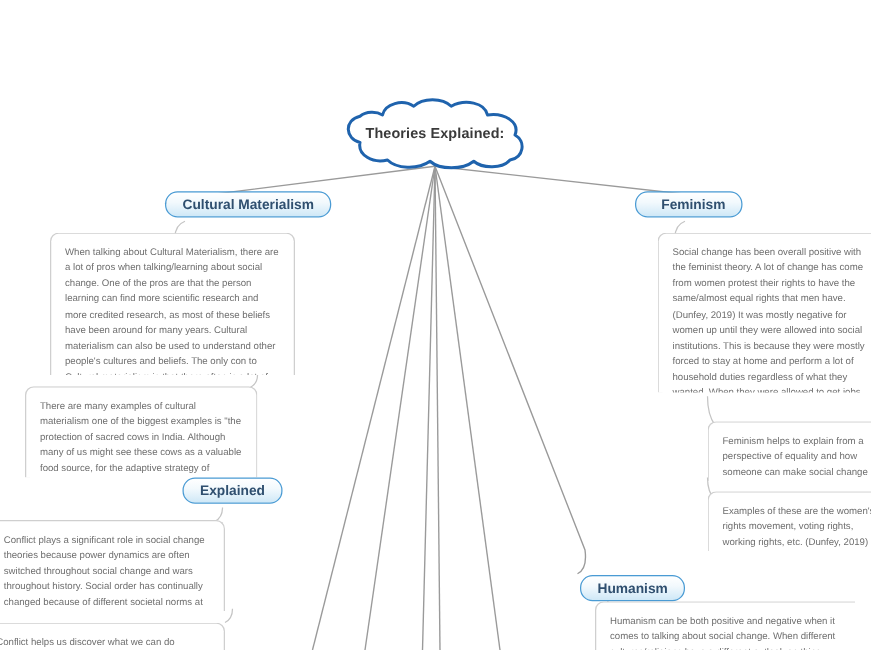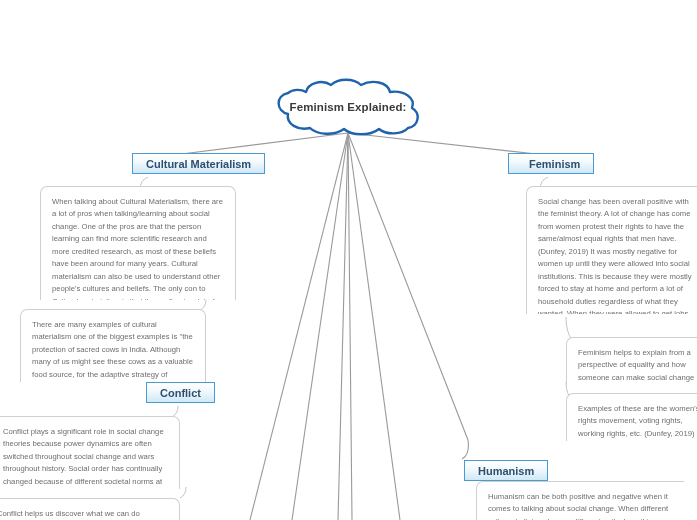--- a/index.html
+++ b/index.html
@@ -57,21 +57,21 @@
 
   
   .pill {
     position: absolute;
     display: flex;
     align-items: center;
     justify-content: center;
     height: 21px;
     padding: 0 13px;
     border: 1.6px solid #4a9bd4;
-    border-radius: 0;
+    border-radius: 10px;
     background: linear-gradient(to bottom, #ffffff 0%, #f2f9fd 42%, #cfe8f7 100%);
     font-size: 11px;
     font-weight: bold;
     color: #2f4f6f;
     white-space: nowrap;
     box-sizing: border-box;
   }
 
   
   .note {
@@ -123,34 +123,34 @@
   </svg>
 
   <div class="cloud-node">
     <svg width="172" height="58" viewBox="0 0 172 58">
       <path d="M44,14 C46,5 60,1 69,7 C76,0 92,0 99,7 C110,1 126,4 128,14
                C142,12 154,20 150,30 C159,35 157,48 146,50
                C140,57 124,57 117,51 C108,58 90,58 82,51
                C72,58 55,57 48,50 C36,53 24,46 26,36
                C14,33 13,18 26,15 C31,11 39,11 44,14 Z" fill="#ffffff" stroke="#1f63ad" stroke-width="2.4" stroke-linejoin="round"></path>
     </svg>
-    <div class="cloud-label">Feminism Explained:</div>
+    <div class="cloud-label">Theories Explained:</div>
   </div>
 
   <div class="pill" style="left:132px; top:153px;">Cultural Materialism</div>
 
   <div class="note note-nb" style="left:40px; top:186px; width:196px; height:114px;">
     <p>When talking about Cultural Materialism, there are a lot of pros when talking/learning about social change. One of the pros are that the person learning can find more scientific research and more credited research, as most of these beliefs have been around for many years. Cultural materialism can also be used to understand other people's cultures and beliefs. The only con to Cultural materialism is that there often is a lot of bias and believing that their point of view is the only correct way.</p>
   </div>
 
   <div class="note note-nb" style="left:20px; top:309px; width:186px; height:73px;">
     <p>There are many examples of cultural materialism one of the biggest examples is "the protection of sacred cows in India. Although many of us might see these cows as a valuable food source, for the adaptive strategy of agriculture, cows are more useful for their labor in the fields." (Foo, 2013)</p>
   </div>
 
-  <div class="pill" style="left:146px; top:382px;">Conflict</div>
+  <div class="pill" style="left:146px; top:382px;">Explained</div>
 
   <div class="note note-nb note-nl" style="left:-8px; top:416px; width:188px; height:73px;">
     <p>Conflict plays a significant role in social change theories because power dynamics are often switched throughout social change and wars throughout history. Social order has continually changed because of different societal norms at the time and what is socially acceptable and what is not.</p>
   </div>
 
   <div class="note note-nb note-nl" style="left:-14px; top:498px; width:194px; height:40px;">
     <p>Conflict helps us discover what we can do differently in history to help better the social</p>
   </div>
 
   <div class="pill" style="left:508px; top:153px;padding-left:20px;">Feminism</div>

